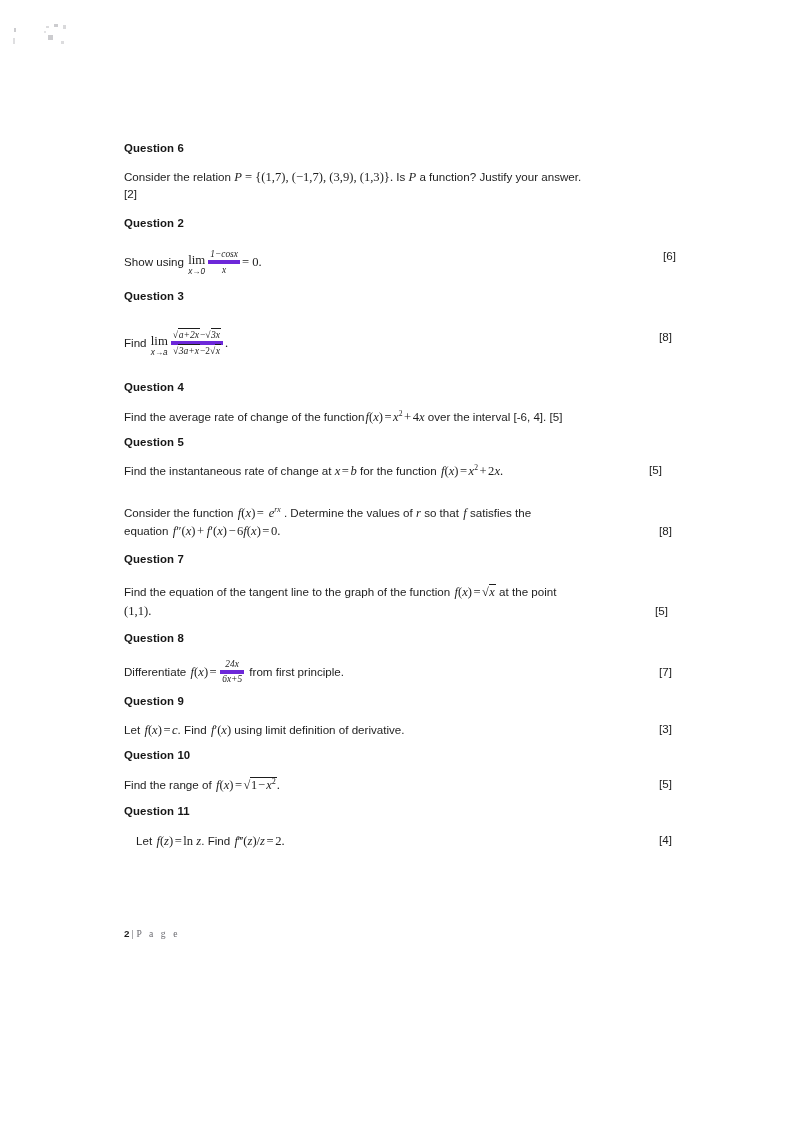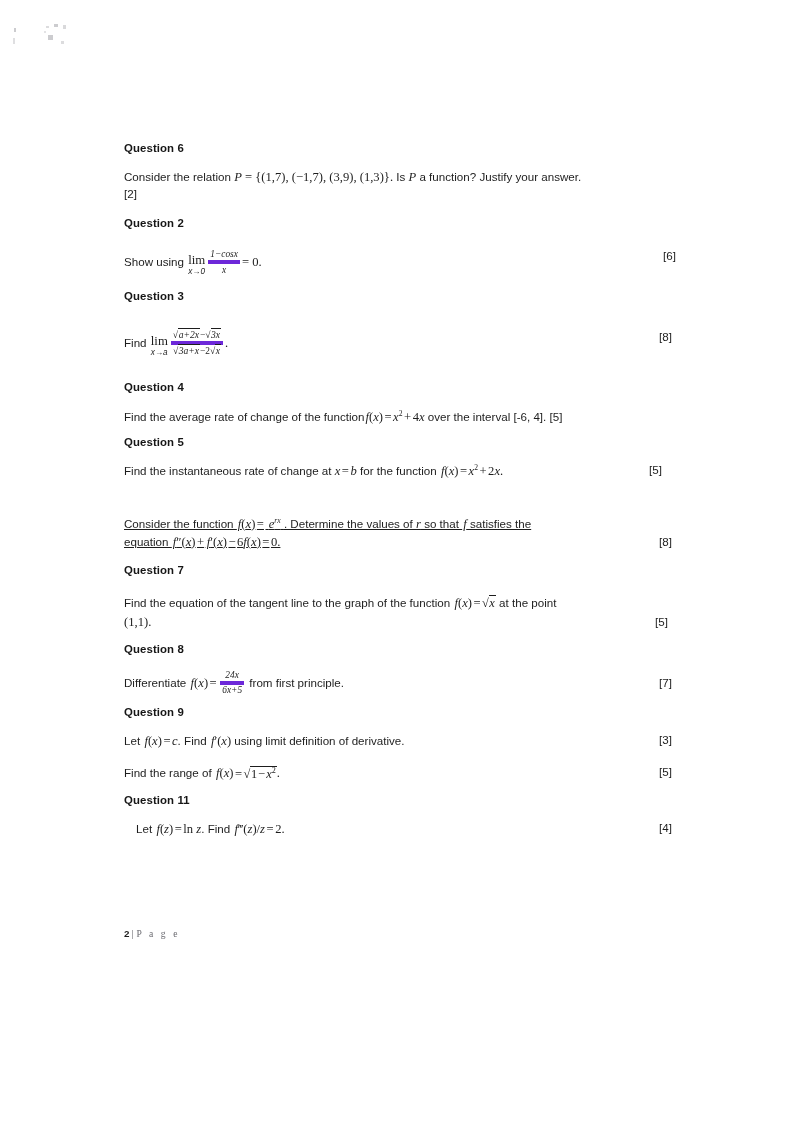--- a/index.html
+++ b/index.html
@@ -209,21 +209,21 @@
 
   <div class="q-block" style="margin-bottom:10px;">
     <div class="q-head">Question 5</div>
     <div class="q-body" style="margin-top:14px;">
       <span>Find the instantaneous rate of change at </span><span class="m">x</span><span class="op">=</span><span class="m">b</span><span> for the function </span><span class="m"> f</span><span class="mu">(</span><span class="m">x</span><span class="mu">)</span><span class="op">=</span><span class="m">x</span><sup class="exn">2</sup><span class="op">+</span><span class="mu">2</span><span class="m">x</span><span class="mu">.</span>
       <span class="marks" style="right:14px;">[5]</span>
     </div>
   </div>
 
   <div class="q-block" style="margin-bottom:13px;">
-    <div class="q-body" style="margin-top:34px;text-decoration:underline;">
+    <div class="q-body" style="margin-top:23px;">
       <span>Consider the function </span><span class="m"> f</span><span class="mu">(</span><span class="m">x</span><span class="mu">)</span><span class="op">=</span>&nbsp;<span class="m">e</span><sup class="ex">rx</sup>&nbsp;<span>. Determine the values of </span><span class="m">r</span><span> so that </span><span class="m"> f</span><span> satisfies the</span><br>
       <span>equation </span><span class="m"> f</span><span class="mu">″(</span><span class="m">x</span><span class="mu">)</span><span class="op">+</span><span class="m"> f</span><span class="mu">′(</span><span class="m">x</span><span class="mu">)</span><span class="op">−</span><span class="mu">6</span><span class="m">f</span><span class="mu">(</span><span class="m">x</span><span class="mu">)</span><span class="op">=</span><span class="mu">0.</span>
       <span class="marks" style="bottom:0; right:4px;">[8]</span>
     </div>
   </div>
 
   <div class="q-block" style="margin-bottom:12px;">
     <div class="q-head">Question 7</div>
     <div class="q-body" style="margin-top:17px;">
       <span>Find the equation of the tangent line to the graph of the function </span><span class="m"> f</span><span class="mu">(</span><span class="m">x</span><span class="mu">)</span><span class="op">=</span><span class="rad"><span class="rsign">√</span><span class="rbody">x</span></span><span> at the point</span><br>
@@ -242,20 +242,21 @@
 
   <div class="q-block" style="margin-bottom:10px;">
     <div class="q-head">Question 9</div>
     <div class="q-body" style="margin-top:14px;">
       <span>Let </span><span class="m"> f</span><span class="mu">(</span><span class="m">x</span><span class="mu">)</span><span class="op">=</span><span class="m">c</span><span>. Find </span><span class="m"> f</span><span class="mu">′(</span><span class="m">x</span><span class="mu">)</span><span> using limit definition of derivative.</span>
       <span class="marks" style="right:4px;">[3]</span>
     </div>
   </div>
 
   <div class="q-block" style="margin-bottom:10px;">
+    <div class="q-head">Question 10</div>
     <div class="q-body" style="margin-top:14px;">
       <span>Find the range of </span><span class="m"> f</span><span class="mu">(</span><span class="m">x</span><span class="mu">)</span><span class="op">=</span><span class="rad"><span class="rsign">√</span><span class="rbody" style="font-style:normal;">1 − <span style="font-style:italic;">x</span><sup class="exn">2</sup></span></span><span class="mu">.</span>
       <span class="marks" style="right:4px;">[5]</span>
     </div>
   </div>
 
   <div class="q-block">
     <div class="q-head">Question 11</div>
     <div class="q-body" style="margin-top:14px;margin-left:12px;">
       <span>Let </span><span class="m"> f</span><span class="mu">(</span><span class="m">z</span><span class="mu">)</span><span class="op">=</span><span class="mu">ln</span>&nbsp;<span class="m">z</span><span>. Find </span><span class="m"> f</span><span class="mu">‴(</span><span class="m">z</span><span class="mu">)/</span><span class="m">z</span><span class="op">=</span><span class="mu">2.</span>

